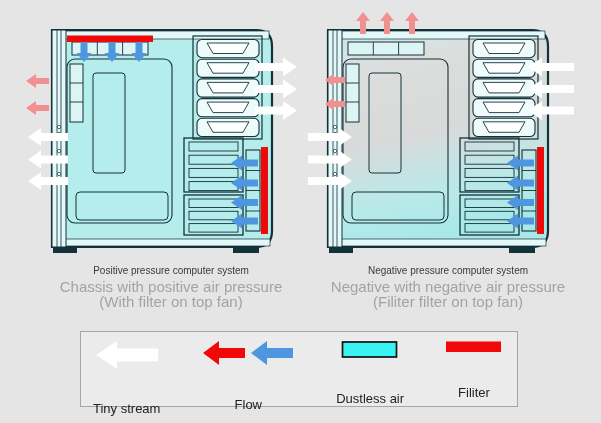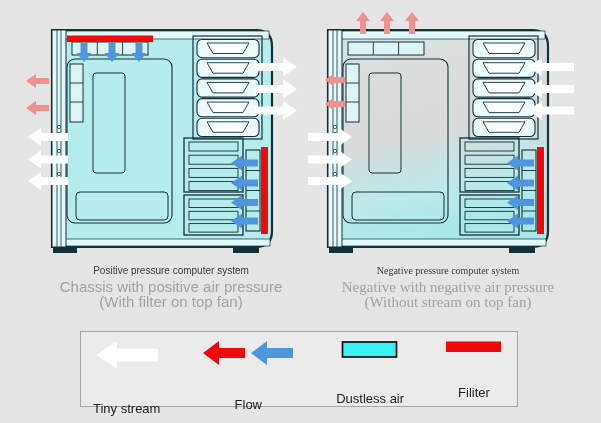--- a/index.html
+++ b/index.html
@@ -3,21 +3,21 @@
 <meta charset="utf-8">
 <style>
   * { margin:0; padding:0; box-sizing:border-box; }
   body { font-family:"Liberation Sans", sans-serif; }
   .stage { position:relative; width:601px; height:423px; background:#e5e5e5; overflow:hidden; }
   .chassis-svg { position:absolute; top:0; width:305px; height:256px; }
   #svg-pos { left:0; }
   #svg-neg { left:276px; }
   .caption { position:absolute; top:262px; width:302px; text-align:center; }
   #caption-pos { left:20px; }
-  #caption-neg { left:297px;font-family:Liberation Serif, serif; }
+  #caption-neg { left:297px; }
   .cap-title { font-size:10px; color:#3a3a3a; line-height:18px; }
   .cap-sub { font-size:15px; color:#a3a3a3; line-height:14.5px; }
   .legend { position:absolute; left:80px; top:331px; width:438px; height:76px;
             background:#ebebeb; border:1px solid #a6a6a6;
             display:flex; justify-content:space-between; align-items:stretch;
             padding:8px 14px 6px 12px; }
   .legend-item { display:flex; flex-direction:column; align-items:center; justify-content:flex-start;gap:28px; }
   .swatch { height:36px; display:flex; align-items:center; justify-content:center; }
   .legend-label { font-size:13px; color:#222; margin-top:3px; white-space:nowrap; }
 </style>
@@ -232,21 +232,21 @@
 
   <div class="caption" id="caption-pos">
     <div class="cap-title">Positive pressure computer system</div>
     <div class="cap-sub">Chassis with positive air pressure</div>
     <div class="cap-sub">(With filter on top fan)</div>
   </div>
 
   <div class="caption" id="caption-neg">
     <div class="cap-title">Negative pressure computer system</div>
     <div class="cap-sub">Negative with negative air pressure</div>
-    <div class="cap-sub">(Without stream on top fan)</div>
+    <div class="cap-sub">(Filiter filter on top fan)</div>
   </div>
 
   <div class="legend">
     <div class="legend-item">
       <div class="swatch">
         <svg id="sw-tiny" width="66" height="30" viewBox="0 0 66 30">
             <path d="M2,15 L23,1 L23,8.5 L64,8.5 L64,21.5 L23,21.5 L23,29 Z" fill="#ffffff"></path>
           </svg>
       </div>
       <div class="legend-label">Tiny stream</div>

